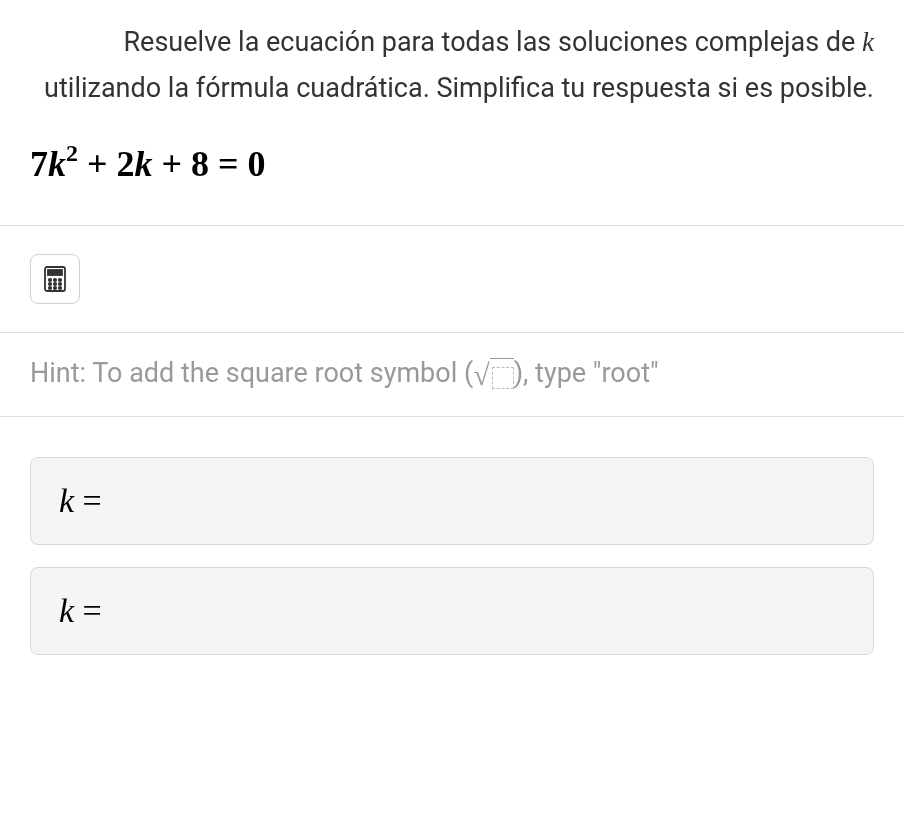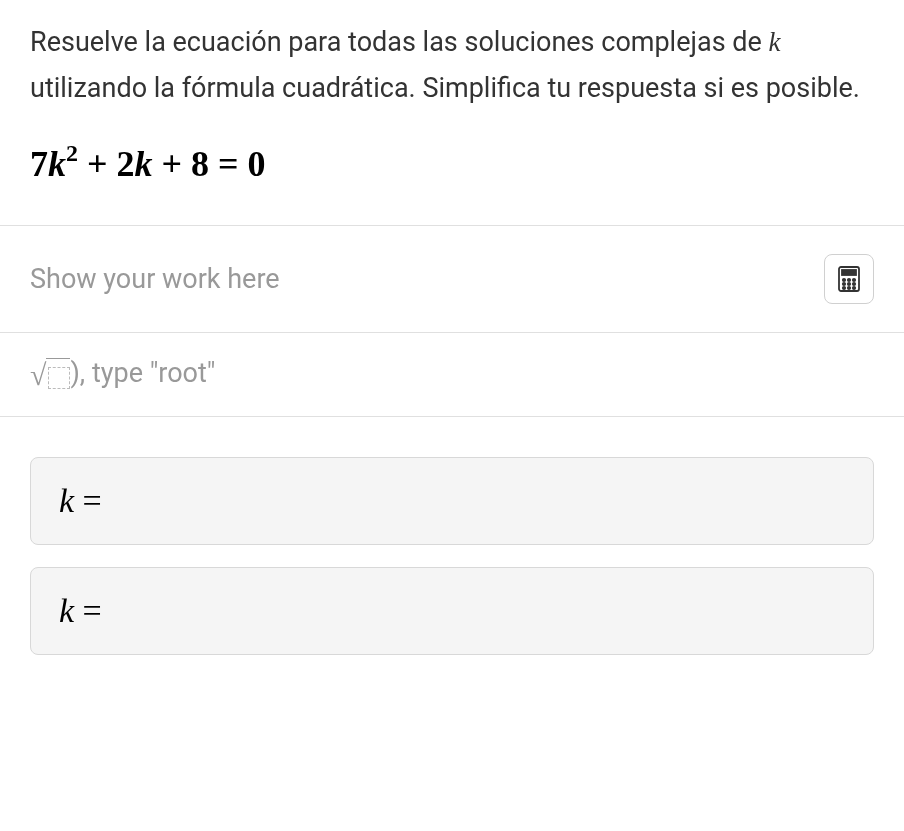--- a/index.html
+++ b/index.html
@@ -12,20 +12,21 @@
       background: #ffffff;
       width: 904px;
       height: 831px;
       overflow: hidden;
     }
     .problem-text {
       padding: 20px 30px 30px 30px;
       font-size: 27px;
       line-height: 1.7;
       color: #333333;
+      text-align: right;
     }
     .problem-text .italic-var {
       font-family: 'Times New Roman', serif;
       font-style: italic;
     }
     .equation {
       padding: 0 30px 40px 30px;
       font-family: 'Times New Roman', serif;
       font-size: 36px;
       color: #000000;
@@ -109,40 +110,39 @@
 
 <div class="problem-text">
   <span>Resuelve la ecuación para todas las soluciones complejas de </span><span class="italic-var">k</span><span> utilizando la fórmula cuadrática. Simplifica tu respuesta si es posible.</span>
 </div>
 
 <div class="equation">
   <span>7</span><span class="var">k</span><span class="sup">2</span><span> + </span><span>2</span><span class="var">k</span><span> + </span><span>8</span><span> = </span><span>0</span>
 </div>
 
 <div class="work-section">
-  <div class="work-placeholder">Show your work here</div>
   <div class="calc-button">
     <svg class="calc-icon" viewBox="0 0 22 26" fill="none" stroke="#333333" stroke-width="1.8">
       <rect x="1" y="1" width="20" height="24" rx="2"></rect>
       <rect x="4" y="4" width="14" height="5" fill="#333333"></rect>
       <circle cx="6" cy="14" r="1.2" fill="#333333"></circle>
       <circle cx="11" cy="14" r="1.2" fill="#333333"></circle>
       <circle cx="16" cy="14" r="1.2" fill="#333333"></circle>
       <circle cx="6" cy="18" r="1.2" fill="#333333"></circle>
       <circle cx="11" cy="18" r="1.2" fill="#333333"></circle>
       <circle cx="16" cy="18" r="1.2" fill="#333333"></circle>
       <circle cx="6" cy="22" r="1.2" fill="#333333"></circle>
       <circle cx="11" cy="22" r="1.2" fill="#333333"></circle>
       <circle cx="16" cy="22" r="1.2" fill="#333333"></circle>
     </svg>
   </div>
 </div>
 
 <div class="hint-section">
-  <span class="sqrt-symbol">
+  <span>Hint: To add the square root symbol (</span><span class="sqrt-symbol">
       <span style="font-size:30px;">√</span>
       <span style="border-top:1.5px solid #999999; display:inline-block; padding-top:2px;"><span class="sqrt-box"></span></span>
     </span><span>), type "root"</span>
 </div>
 
 <div class="answers-section">
   <div class="answer-box">
     <span class="var">k</span><span> = </span>
   </div>
   <div class="answer-box">

